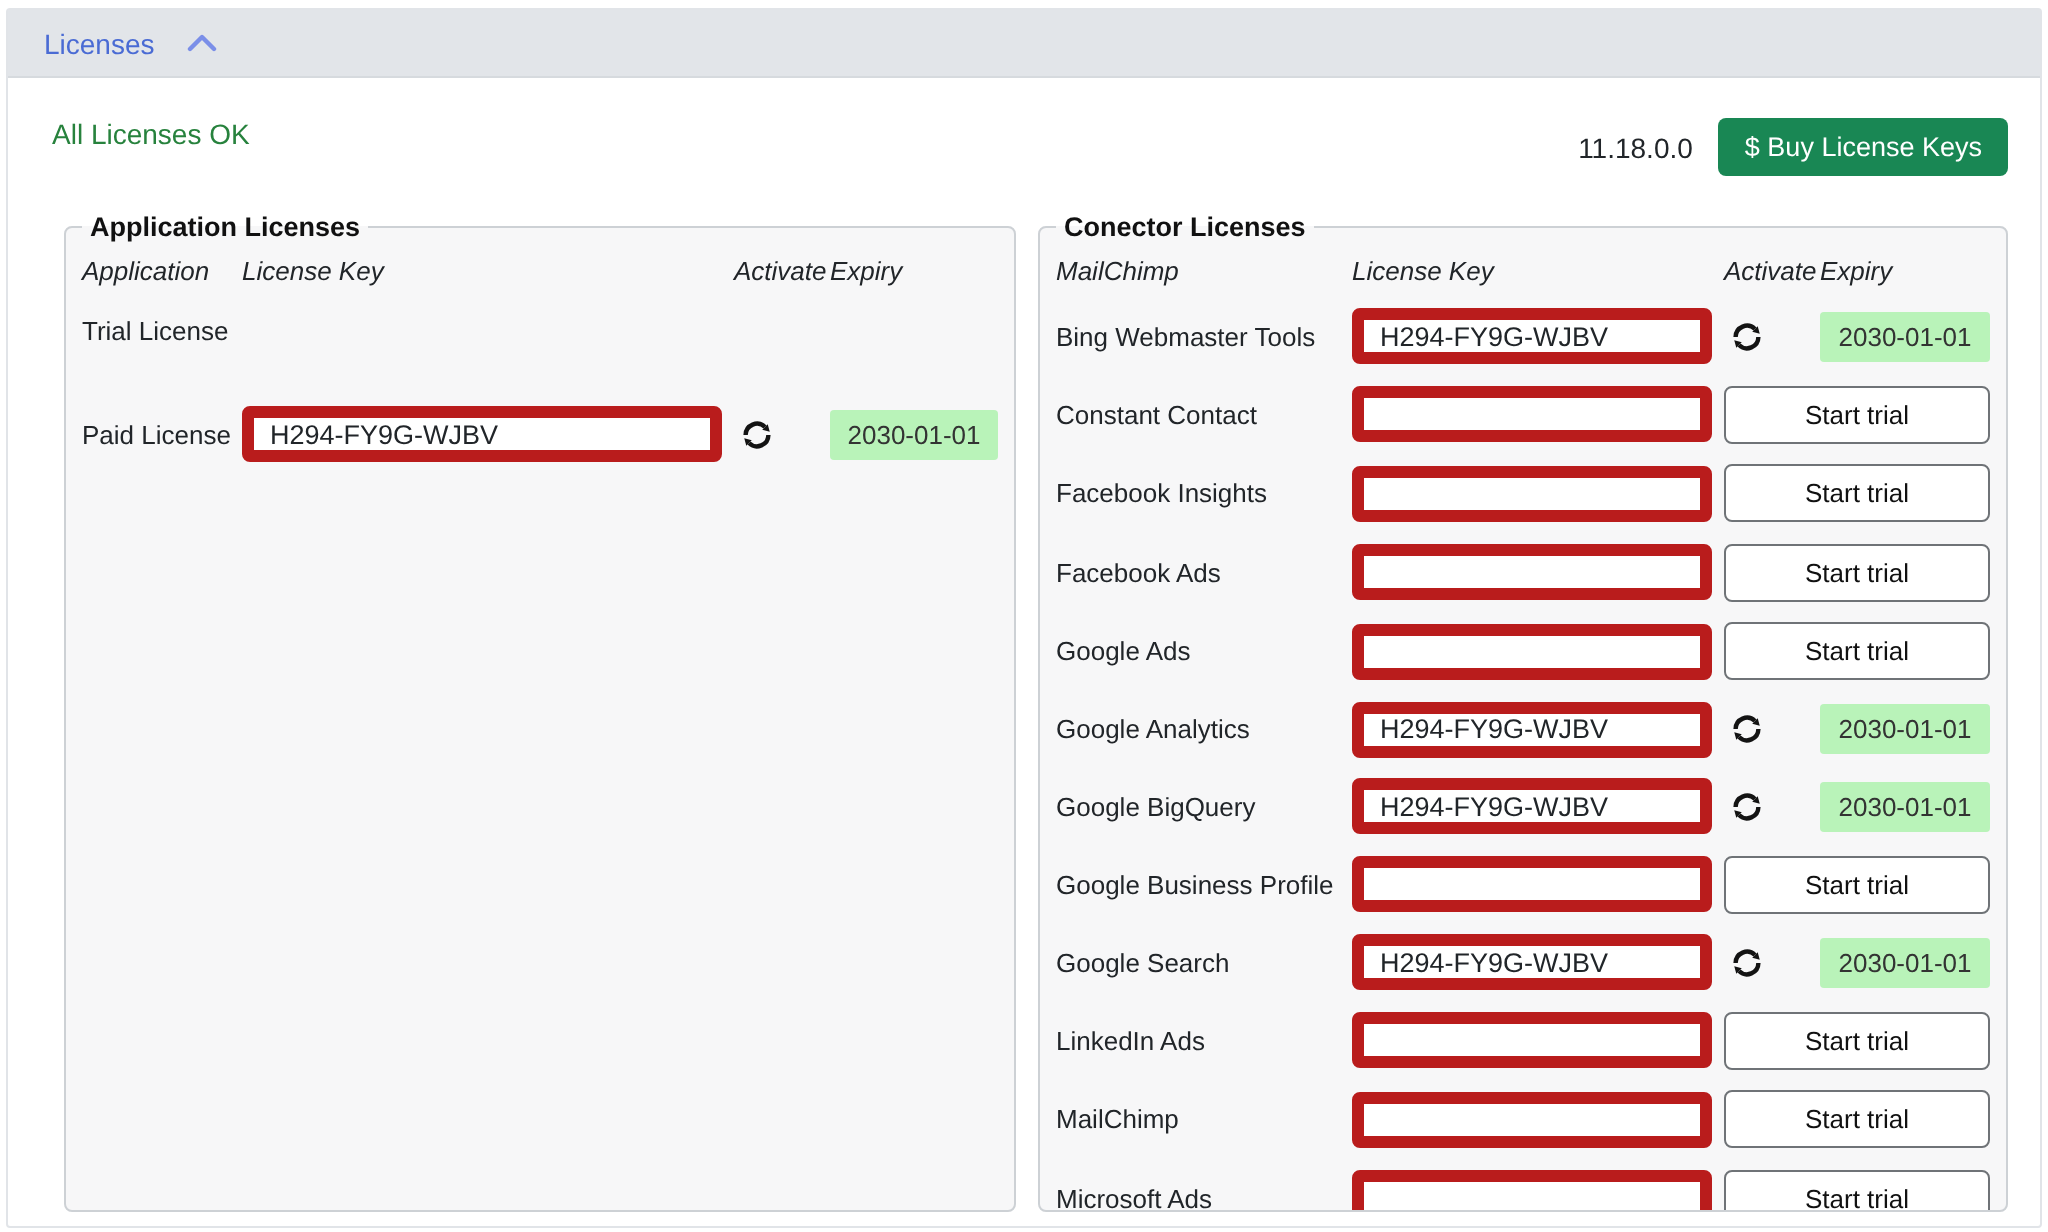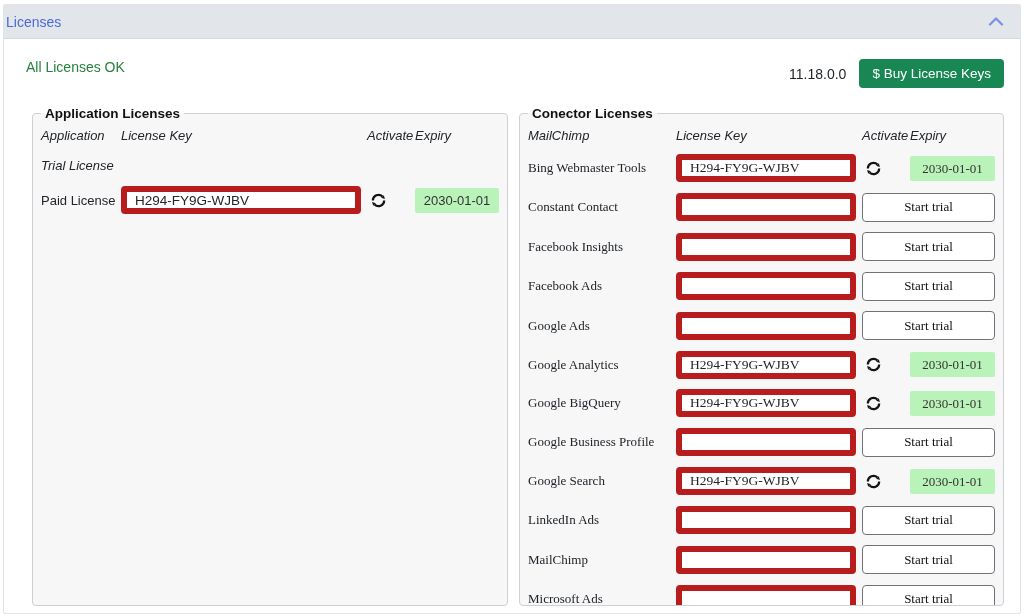--- a/index.html
+++ b/index.html
@@ -18,22 +18,21 @@
     border: 1px solid #e1e4e8;
     border-radius: 2px;
     background: #ffffff;
   }
   .card-header {
     height: 34px;
     background: var(--header-bg, #e2e5e9);
     border-bottom: 1px solid #d6dade;
     display: flex;
     align-items: center;
-    justify-content: space-between;
-    padding: 0 16px 0 2px;
+    padding: 0 16px 0 18px;
     cursor: pointer;
     gap: 16px;
   }
   .card-title { font-size: 14px; color: var(--title-color, #4a6bd4); }
   .chevron { color: var(--chevron-color, #7b8fe8); display: flex; align-items: center; }
   .card-body { padding: 14px 8px 10px 20px; }
 
   .top-row {
     display: flex; justify-content: space-between; 
     margin: 6px 0 18px 2px; padding-right: 8px;
@@ -59,22 +58,22 @@
   fieldset.app { width: 476px; flex: none; }
   fieldset.conn { flex: 1; }
   legend { font-weight: bold; font-size: 13.5px; padding: 0 4px; color: #111; }
 
   .hdr-row, .lic-row { display: grid; column-gap: 6px; align-items: center; }
   .app .hdr-row, .app .lic-row { grid-template-columns: 74px 240px 42px 1fr; }
   .conn .hdr-row, .conn .lic-row { grid-template-columns: 142px 180px 42px 1fr; }
   .hdr-row { font-style: italic; font-size: 13px; margin: 5px 0 11px; }
   .app .hdr-row { }
   .lic-row { margin-bottom: 10px; min-height: 28px; }
-  .conn .lic-row { margin-bottom: 10.5px; font-family: Liberation Serif, serif; }
-  .app .lic-row.static { min-height: 23px; margin-bottom: 9px; font-style: italic; }
+  .conn .lic-row { margin-bottom: 10.5px; }
+  .app .lic-row.static { min-height: 23px; margin-bottom: 26px; }
 
   .cell-label, .cell-keytext { font-size: 13px; color: #212529; white-space: nowrap; }
   .key-input {
     height: 28px; width: 100%;
     border: 6px solid #b91c1c; border-radius: 4px;
     padding: 0 8px; font-size: 13.5px;
     font-family: inherit; color: #212529; background: #ffffff;
   }
   .refresh-btn {
     background: none; border: none; padding: 0; margin-left: 3px;

